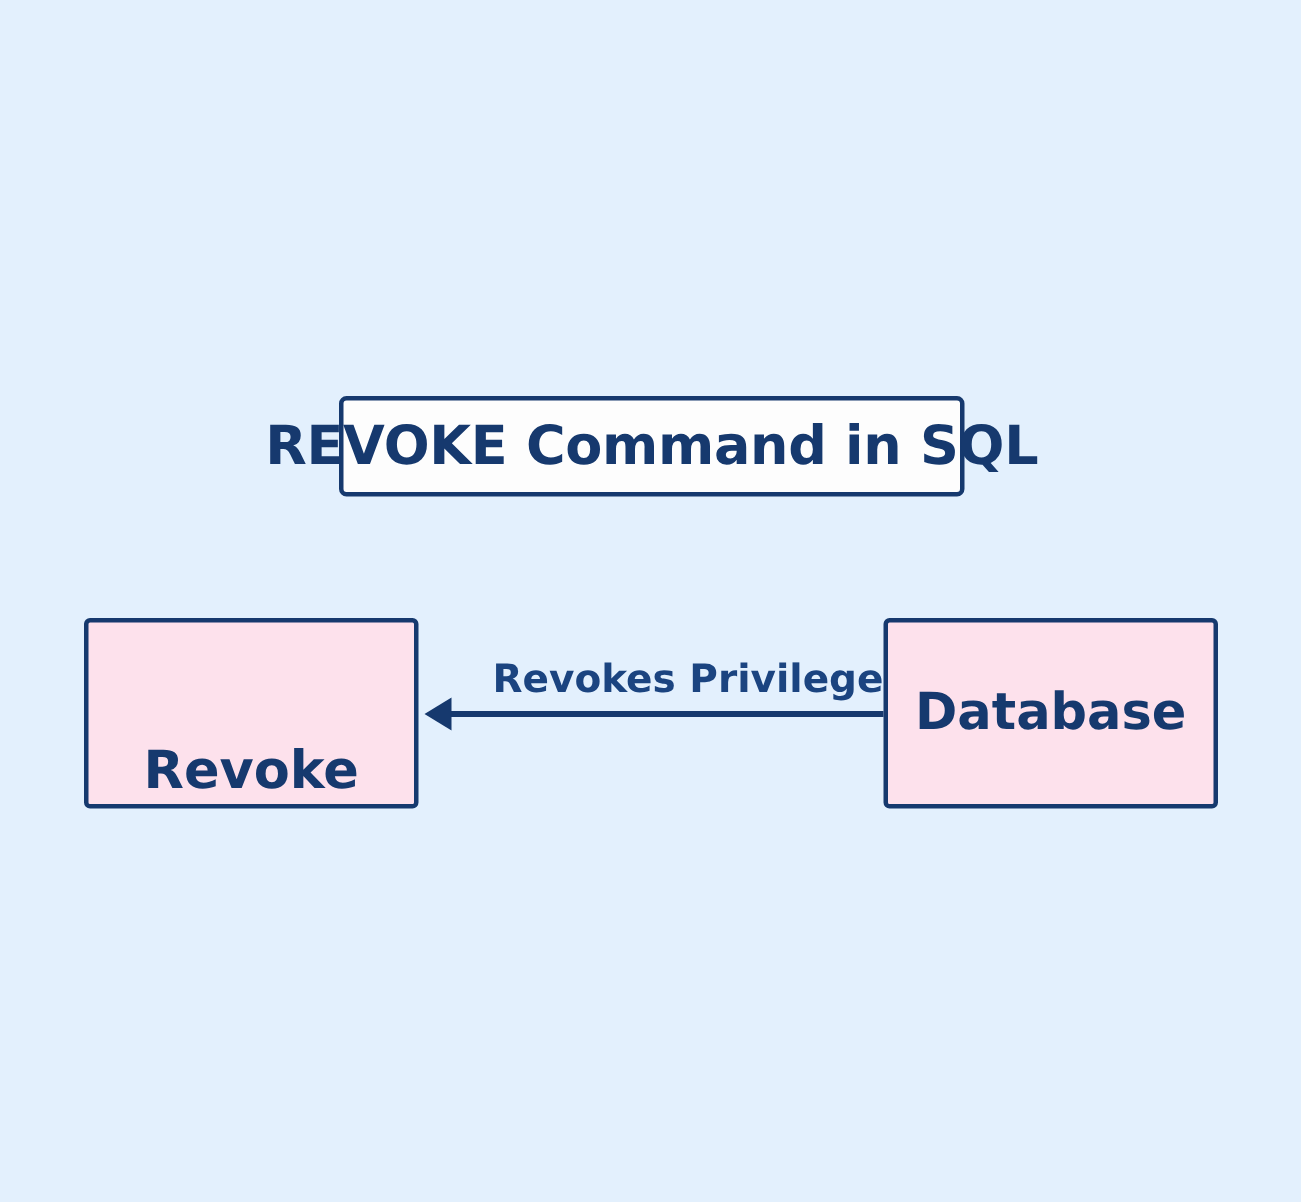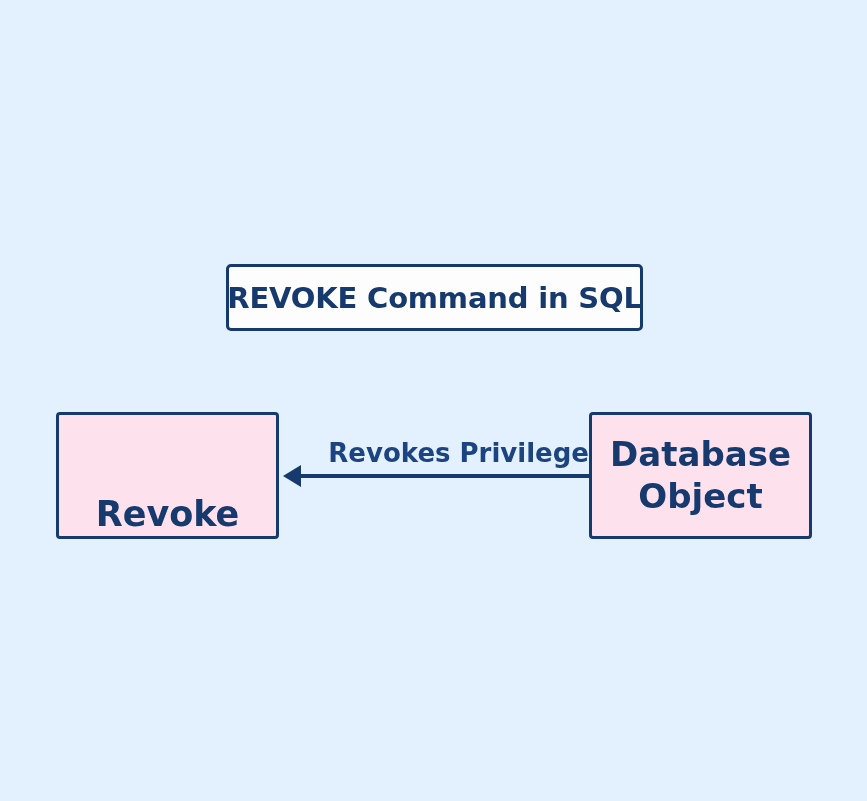--- a/index.html
+++ b/index.html
@@ -29,21 +29,21 @@
     height: 67px;
     box-sizing: border-box;
     background: #fdfdfd;
     border: 3px solid #16396e;
     border-radius: 5px;
     display: flex;
     align-items: center;
     justify-content: center;
   }
   .title-text {
-    font-size: 29px;
+    font-size: 36px;
     font-weight: bold;
     color: #16396e;
     letter-spacing: -0.2px;
     white-space: nowrap;
   }
 
   
   .entity-box {
     position: absolute;
     box-sizing: border-box;
@@ -112,21 +112,20 @@
     <span class="title-text">REVOKE Command in SQL</span>
   </div>
 
   <div class="entity-box left">
     <span class="entity-label">Revoke</span>
   </div>
 
   <div class="entity-box right">
     <span class="entity-label two-line">
       <span class="line">Database</span>
-      <span class="line">Object</span>
     </span>
   </div>
 
   <svg class="arrow-svg" viewBox="0 0 320 42">
     <line x1="314" y1="20" x2="22" y2="20" stroke="#16396e" stroke-width="4"></line>
     <polygon points="8,20 26,9 26,31" fill="#16396e"></polygon>
   </svg>
 
   <div class="edge-label">Revokes Privilege</div>
 

